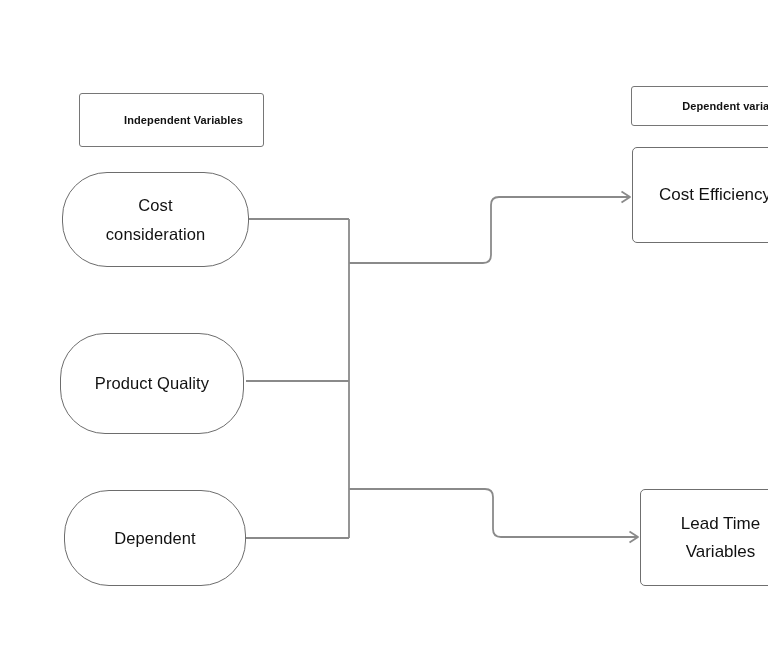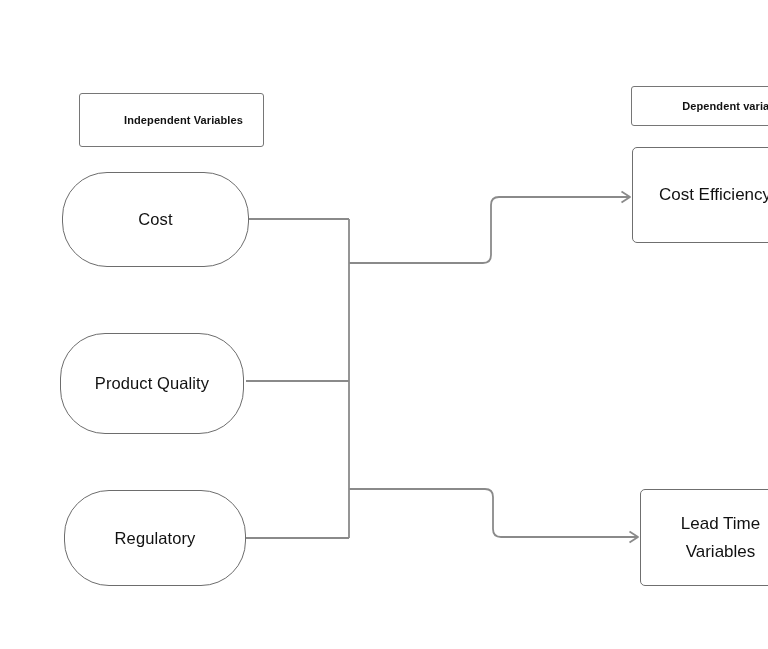--- a/index.html
+++ b/index.html
@@ -97,32 +97,33 @@
     <span>Independent Variables</span>
   </div>
 
   <div id="label-dependent" class="group-label">
     <span>Dependent variables</span>
   </div>
 
   <div id="node-cost-consideration" class="node rounded">
     <div>
       <div>Cost</div>
+      <div>consideration</div>
     </div>
   </div>
 
   <div id="node-product-quality" class="node rounded">
     <div>
       <div>Product Quality</div>
     </div>
   </div>
 
   <div id="node-regulatory-compliance" class="node rounded">
     <div>
-      <div>Regulatory</div>
+      <div>Dependent</div>
     </div>
   </div>
 
   <div id="node-cost-efficiency" class="node rect">
     <div>
       <div>Cost Efficiency</div>
     </div>
   </div>
 
   <div id="node-lead-time-reduction" class="node rect">

